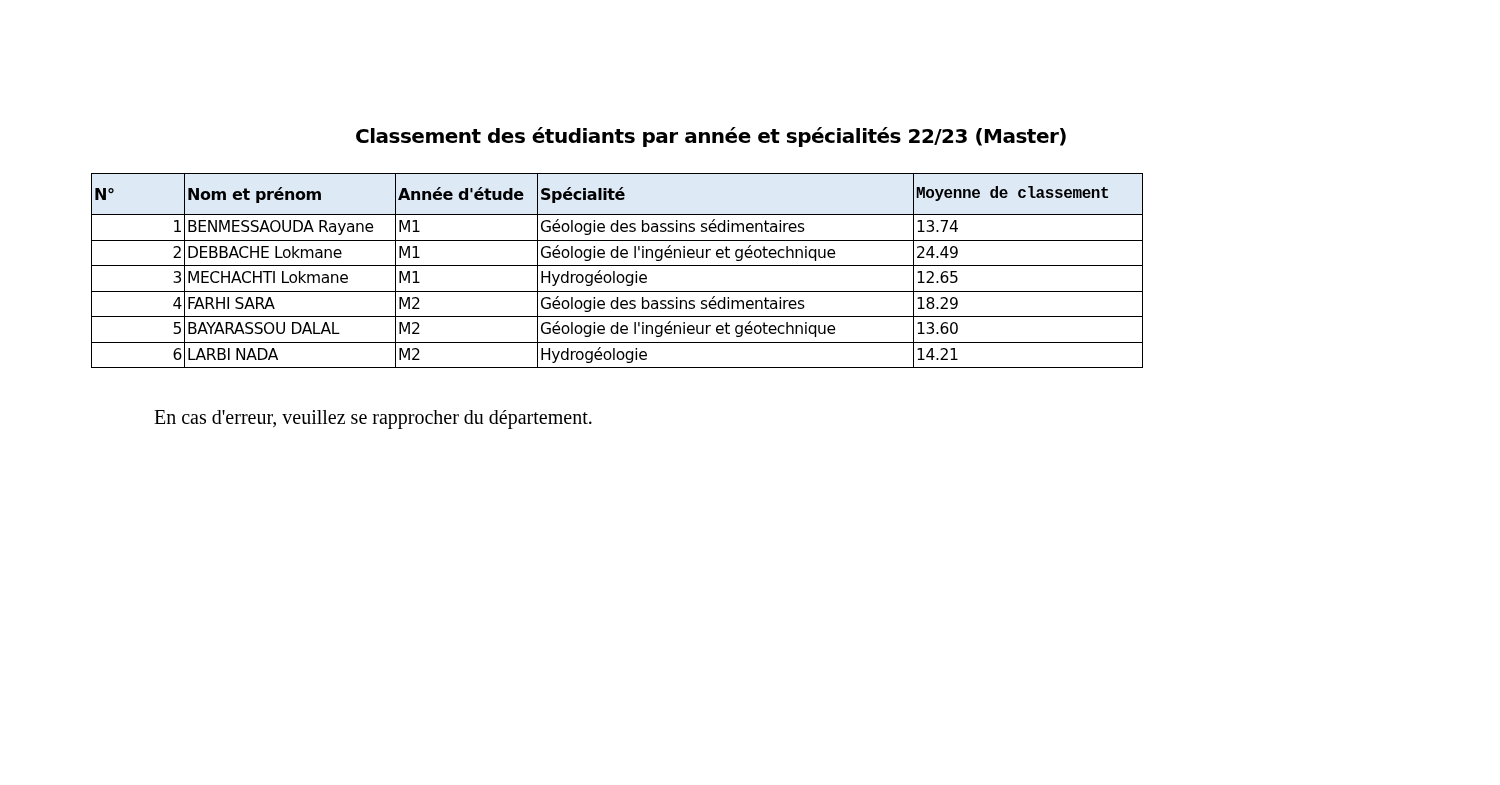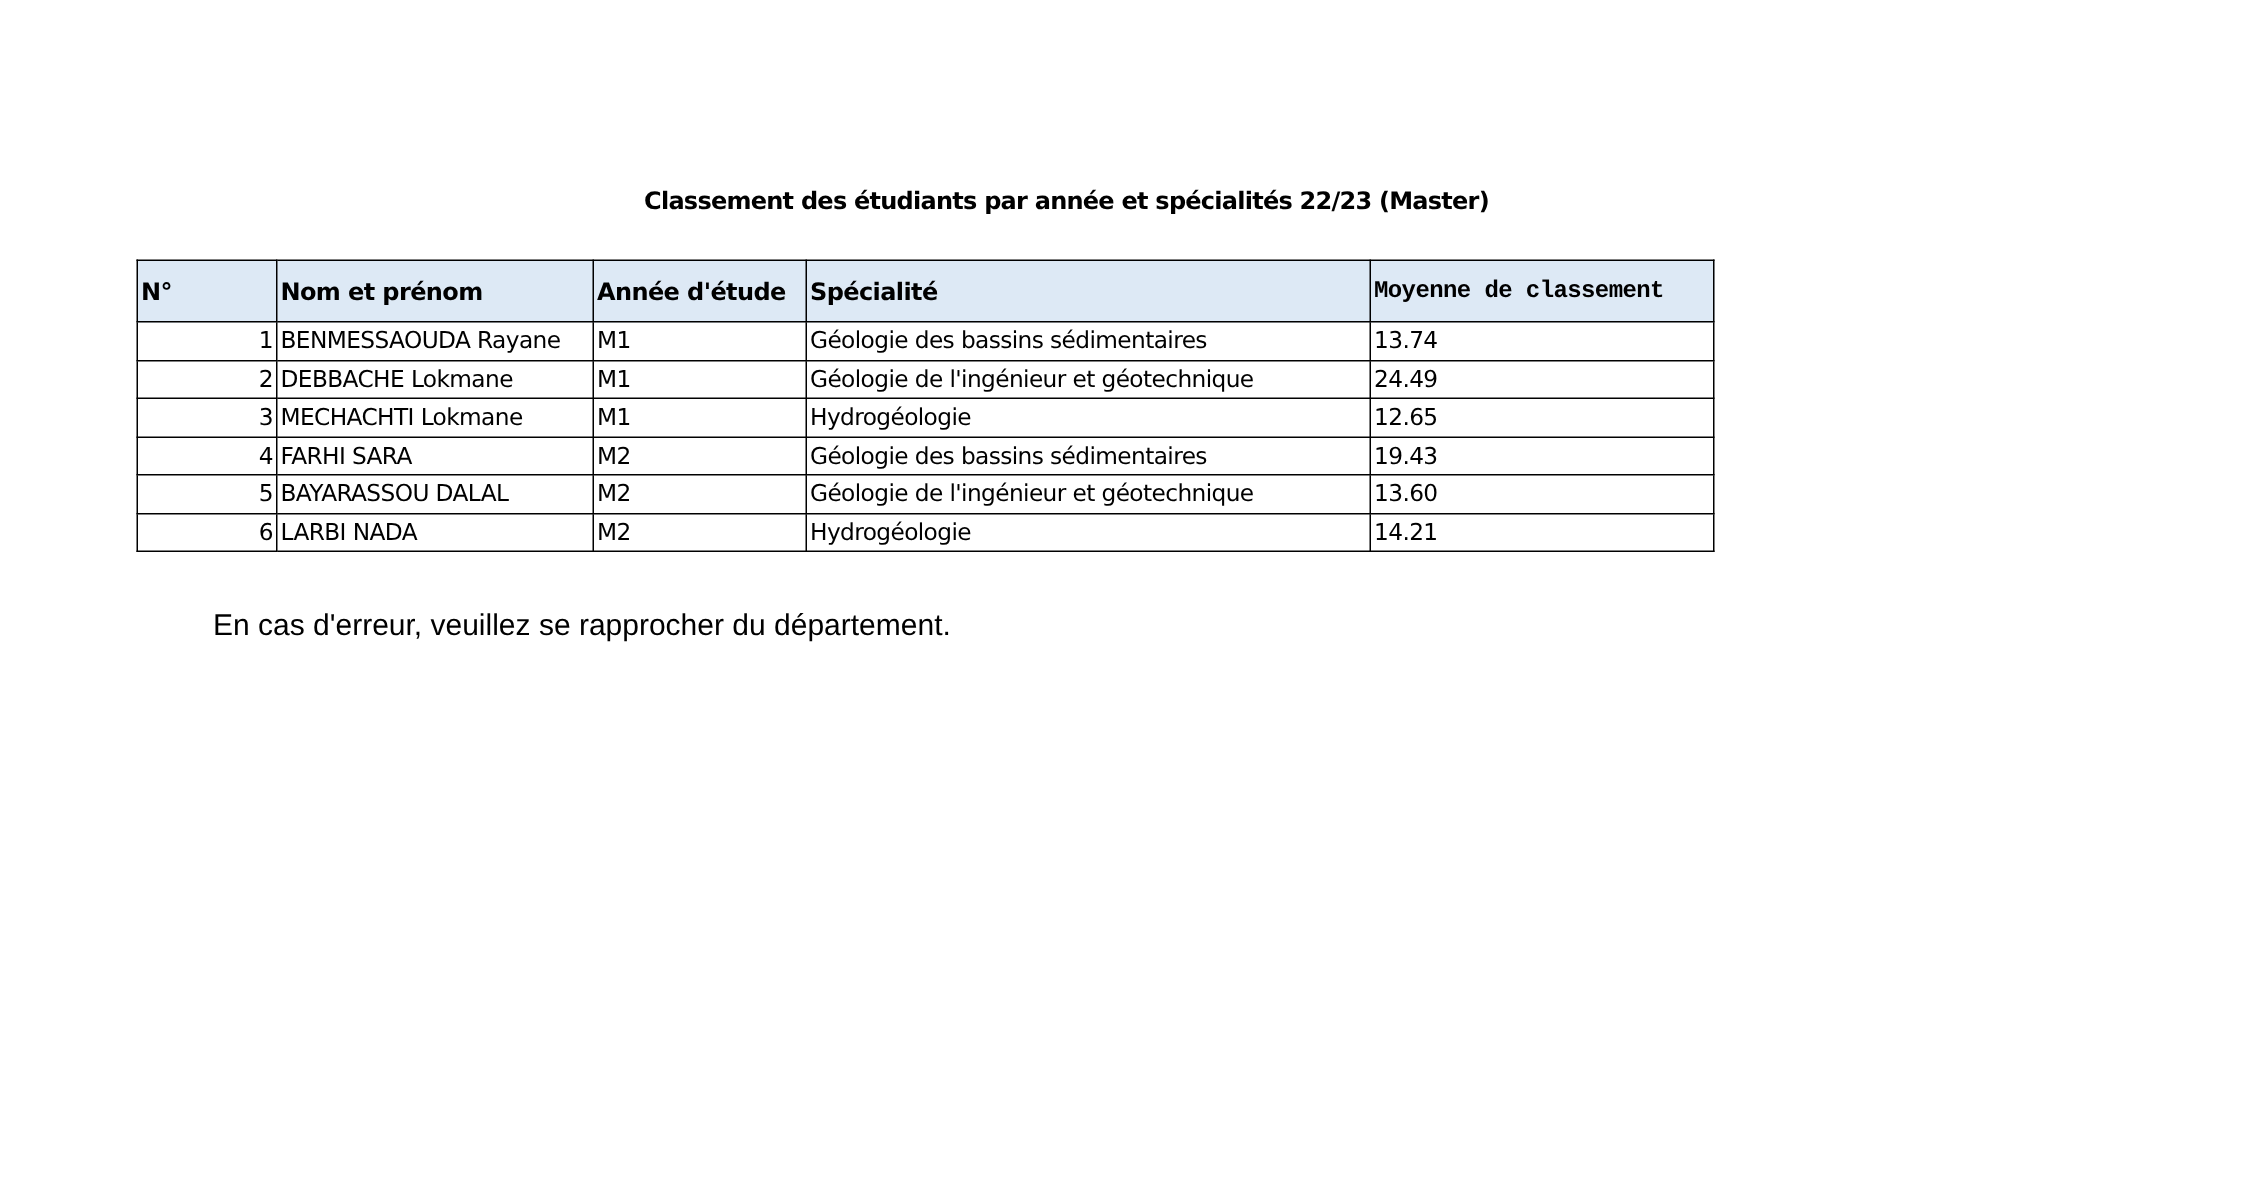--- a/index.html
+++ b/index.html
@@ -1,29 +1,29 @@
 <!DOCTYPE html>
 <html><head>
 <meta charset="utf-8">
 <style>
   html, body { margin: 0; padding: 0; background: #ffffff; }
   body { width: 1500px; height: 785px; position: relative; overflow: hidden; font-family: "Liberation Sans", sans-serif; color: #000; }
-  .title { position: absolute; left: 0; width: 1422px; top: 124px; text-align: center; font-family: "DejaVu Sans", sans-serif; font-weight: bold; font-size: 16px; letter-spacing: -0.5px; }
+  .title { position: absolute; left: 0; width: 1422px; top: 124px; text-align: center; font-family: "DejaVu Sans", sans-serif; font-weight: bold; font-size: 20px; letter-spacing: -0.5px; }
   table.grid { position: absolute; left: 91px; top: 173px; border-collapse: collapse; font-family: "DejaVu Sans", sans-serif; font-size: 15.5px; letter-spacing: -0.4px; }
   table.grid th, table.grid td { border: 1.5px solid #000; padding: 0 2px; white-space: nowrap; }
   table.grid th { background: #dde9f5; height: 40px; text-align: left; font-weight: bold; font-size: 16px; }
   table.grid td { height: 24.5px; }
   .c-no { width: 88px; }
   .c-name { width: 206px; }
   .c-year { width: 137px; }
   .c-spec { width: 371px; }
   .c-avg { width: 224px; font-family: Liberation Mono, monospace; }
   td.num { text-align: right; }
   td.avg, th.avg { text-align: left; }
-  .note { position: absolute; left: 142px; top: 406px; font-family: Liberation Sans, sans-serif; font-size: 20px; }
+  .note { position: absolute; left: 154px; top: 406px; font-family: Liberation Serif, serif; font-size: 20px; }
 </style>
 </head>
 <body>
 
 <div class="title">Classement des étudiants par année et spécialités 22/23 (Master)</div>
 
 <table class="grid">
   <thead>
     <tr>
       <th class="c-no">N°</th>
@@ -53,21 +53,21 @@
       <td>MECHACHTI Lokmane</td>
       <td>M1</td>
       <td>Hydrogéologie</td>
       <td class="avg">12.65</td>
     </tr>
     <tr>
       <td class="num">4</td>
       <td>FARHI SARA</td>
       <td>M2</td>
       <td>Géologie des bassins sédimentaires</td>
-      <td class="avg">19.43</td>
+      <td class="avg">18.29</td>
     </tr>
     <tr>
       <td class="num">5</td>
       <td>BAYARASSOU DALAL</td>
       <td>M2</td>
       <td>Géologie de l'ingénieur et géotechnique</td>
       <td class="avg">13.60</td>
     </tr>
     <tr>
       <td class="num">6</td>

